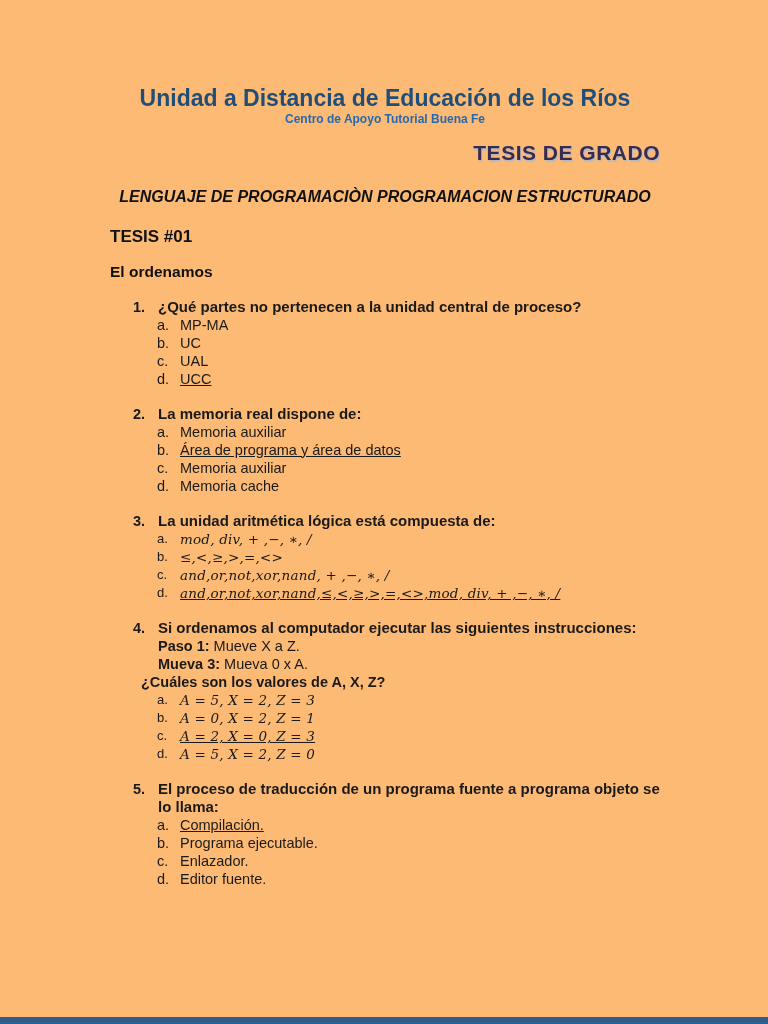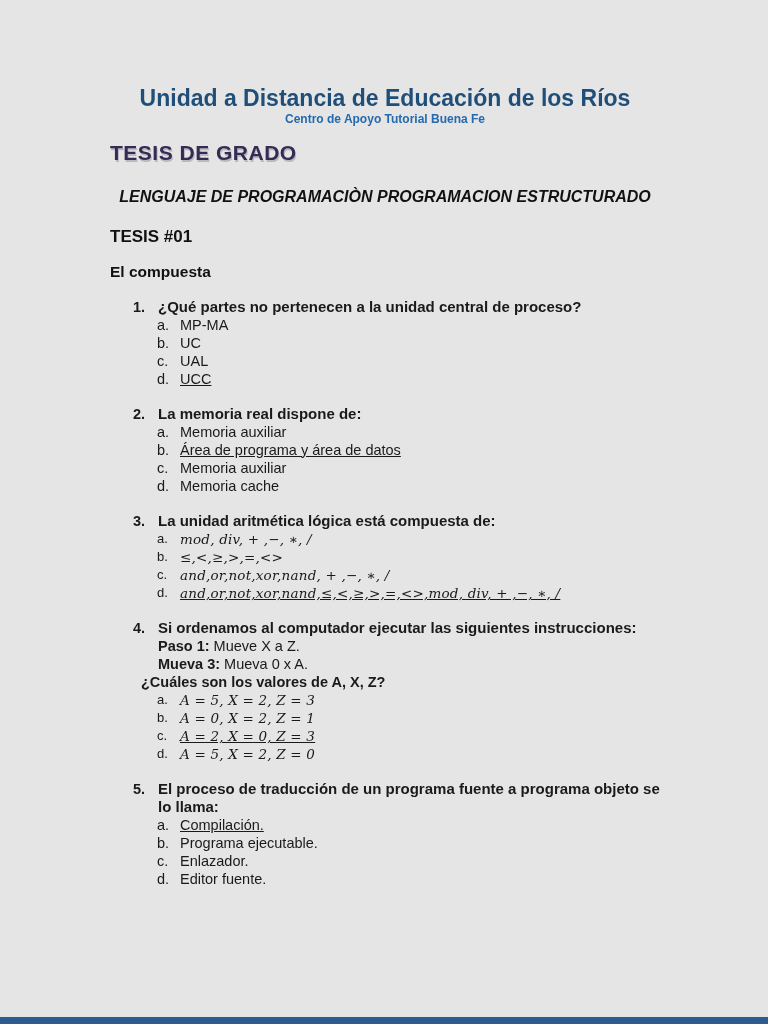--- a/index.html
+++ b/index.html
@@ -1,21 +1,21 @@
 <!DOCTYPE html>
 <html><head>
 <meta charset="utf-8">
 <style>
   * { margin: 0; padding: 0; box-sizing: border-box; }
   html, body { background: #ffffff; }
   .page {
     position: relative;
     width: 768px;
     height: 1024px;
-    background: #e5e5e5;
+    background: #fdba74;
     overflow: hidden;
     font-family: "Liberation Sans", sans-serif;
     color: #1a1a1a;
   }
   .content { padding: 84px 108px 0 110px; }
 
   .hdr-line1 {
     font-size: 23px;
     font-weight: bold;
     color: #1f4e79;
@@ -28,21 +28,21 @@
     color: #2569ae;
     text-align: center;
     line-height: 1.15;
   }
   .doc-title {
     margin-top: 14px;
     font-size: 21px;
     font-weight: bold;
     letter-spacing: 0.5px;
     color: #362b52;
-    text-align: left;
+    text-align: right;
     text-shadow: 1px 1.5px 0 #b9b9c2;
   }
   .subject-line {
     margin-top: 23px;
     font-size: 16px;
     font-weight: bold;
     color: #111111;
     text-align: center;
     font-style: italic;
   }
@@ -115,21 +115,21 @@
 </head>
 <body>
 
 <div class="page">
   <div class="content">
     <div class="hdr-line1">Unidad a Distancia de Educación de los Ríos</div>
     <div class="hdr-line2">Centro de Apoyo Tutorial Buena Fe</div>
     <div class="doc-title">TESIS DE GRADO</div>
     <div class="subject-line">LENGUAJE DE PROGRAMACIÒN PROGRAMACION ESTRUCTURADO</div>
     <div class="tesis-number">TESIS #01</div>
-    <div class="topic">El compuesta</div>
+    <div class="topic">El ordenamos</div>
     <div class="questions">
         <div class="q">
           <div class="q-head">
             <div class="q-num">1.</div>
             <div class="q-text">¿Qué partes no pertenecen a la unidad central de proceso?</div>
           </div>
           <div class="opts">
             <div class="opt">
               <div class="opt-letter">a.</div>
               <div class="opt-text">MP-MA</div>

